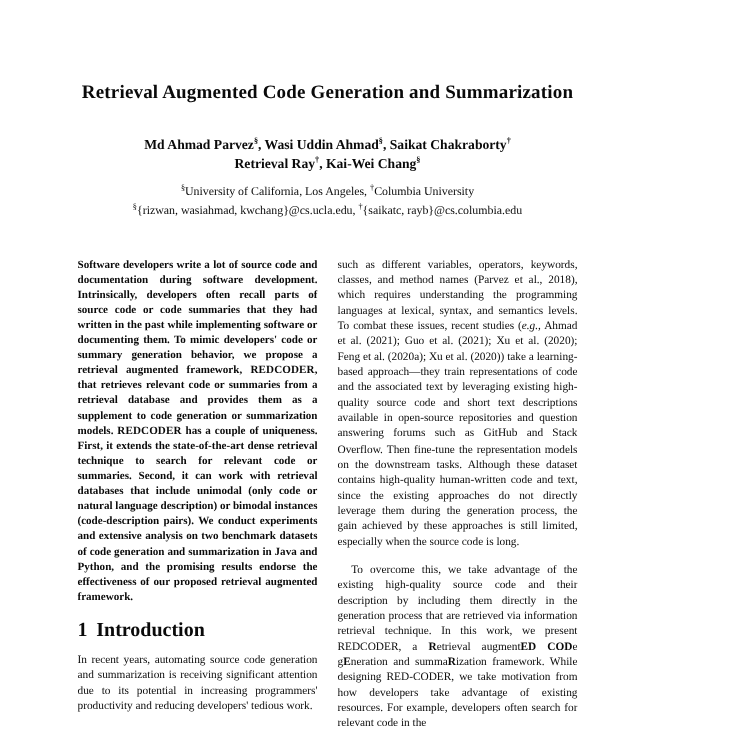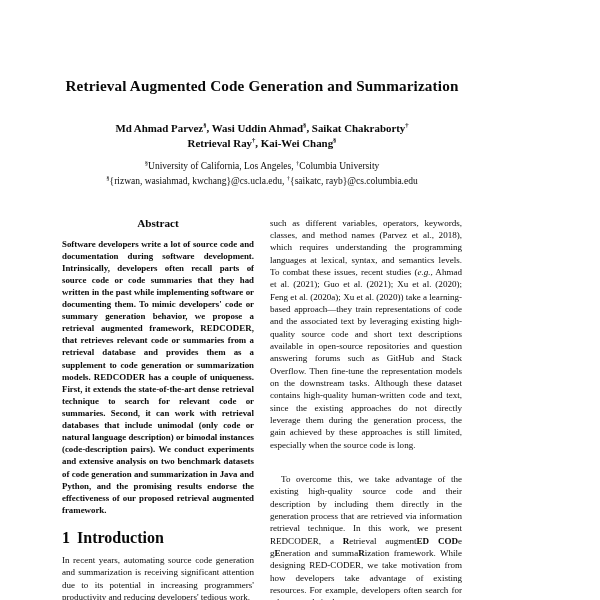--- a/index.html
+++ b/index.html
@@ -14,21 +14,21 @@
     font-family: "Liberation Serif", "DejaVu Serif", serif;
     color: #0a0a0a;
     -webkit-font-smoothing: antialiased;
   }
   .page {
     position: relative;
     width: 524px;
     height: 600px;
     overflow: hidden;
     box-sizing: border-box;
-    padding: 12px 62px;
+    padding: 0 62px;
   }
 
   
   .title {
     text-align: center;
     font-size: 15.2px;
     font-weight: bold;
     letter-spacing: 0.15px;
     line-height: 1.25;
     margin-top: 64px;
@@ -89,21 +89,21 @@
 
   p.body {
     margin: 0;
     font-size: 9.05px;
     line-height: 1.365;
     text-align: justify;
     text-justify: inter-word;
     hyphens: manual;
   }
   p.body + p.body {
-    margin-top: 22px;
+    margin-top: 10px;
     text-indent: 11px;
   }
   .abstract p.body {
     font-size: 8.85px;
     line-height: 1.37;
     font-weight: bold;
   }
   .sc {
     font-variant: small-caps;
     letter-spacing: 0.1px;
@@ -123,21 +123,20 @@
     <div id="author-line-2"><span>Retrieval Ray</span><sup class="mk">†</sup><span>, Kai-Wei Chang</span><sup class="mk">§</sup></div>
   </div>
 
   <div class="affil" id="affil-line"><sup class="mk">§</sup><span>University of California, Los Angeles,</span> <sup class="mk">†</sup><span>Columbia University</span></div>
   <div class="emails" id="email-line"><sup class="mk">§</sup><span>{rizwan, wasiahmad, kwchang}@cs.ucla.edu,</span> <sup class="mk">†</sup><span>{saikatc, rayb}@cs.columbia.edu</span></div>
 
   <div class="columns">
 
     <div class="col">
       <div class="abstract">
-        <div class="sec-head-center">Abstract</div>
         <p class="body" id="abstract-text">Software developers write a lot of source code and documentation during software development. Intrinsically, developers often recall parts of source code or code summaries that they had written in the past while implementing software or documenting them. To mimic developers' code or summary generation behavior, we propose a retrieval augmented framework, <span class="sc">REDCODER</span>, that retrieves relevant code or summaries from a retrieval database and provides them as a supplement to code generation or summarization models. <span class="sc">REDCODER</span> has a couple of uniqueness. First, it extends the state-of-the-art dense retrieval technique to search for relevant code or summaries. Second, it can work with retrieval databases that include unimodal (only code or natural language description) or bimodal instances (code-description pairs). We conduct experiments and extensive analysis on two benchmark datasets of code generation and summarization in Java and Python, and the promising results endorse the effectiveness of our proposed retrieval augmented framework.</p>
       </div>
 
       <div class="sec-head">
         <span class="num">1</span><span>Introduction</span>
       </div>
       <p class="body" id="intro-p1">In recent years, automating source code generation and summarization is receiving significant attention due to its potential in increasing programmers' productivity and reducing developers' tedious work.</p>
     </div>
 
     <div class="col">

